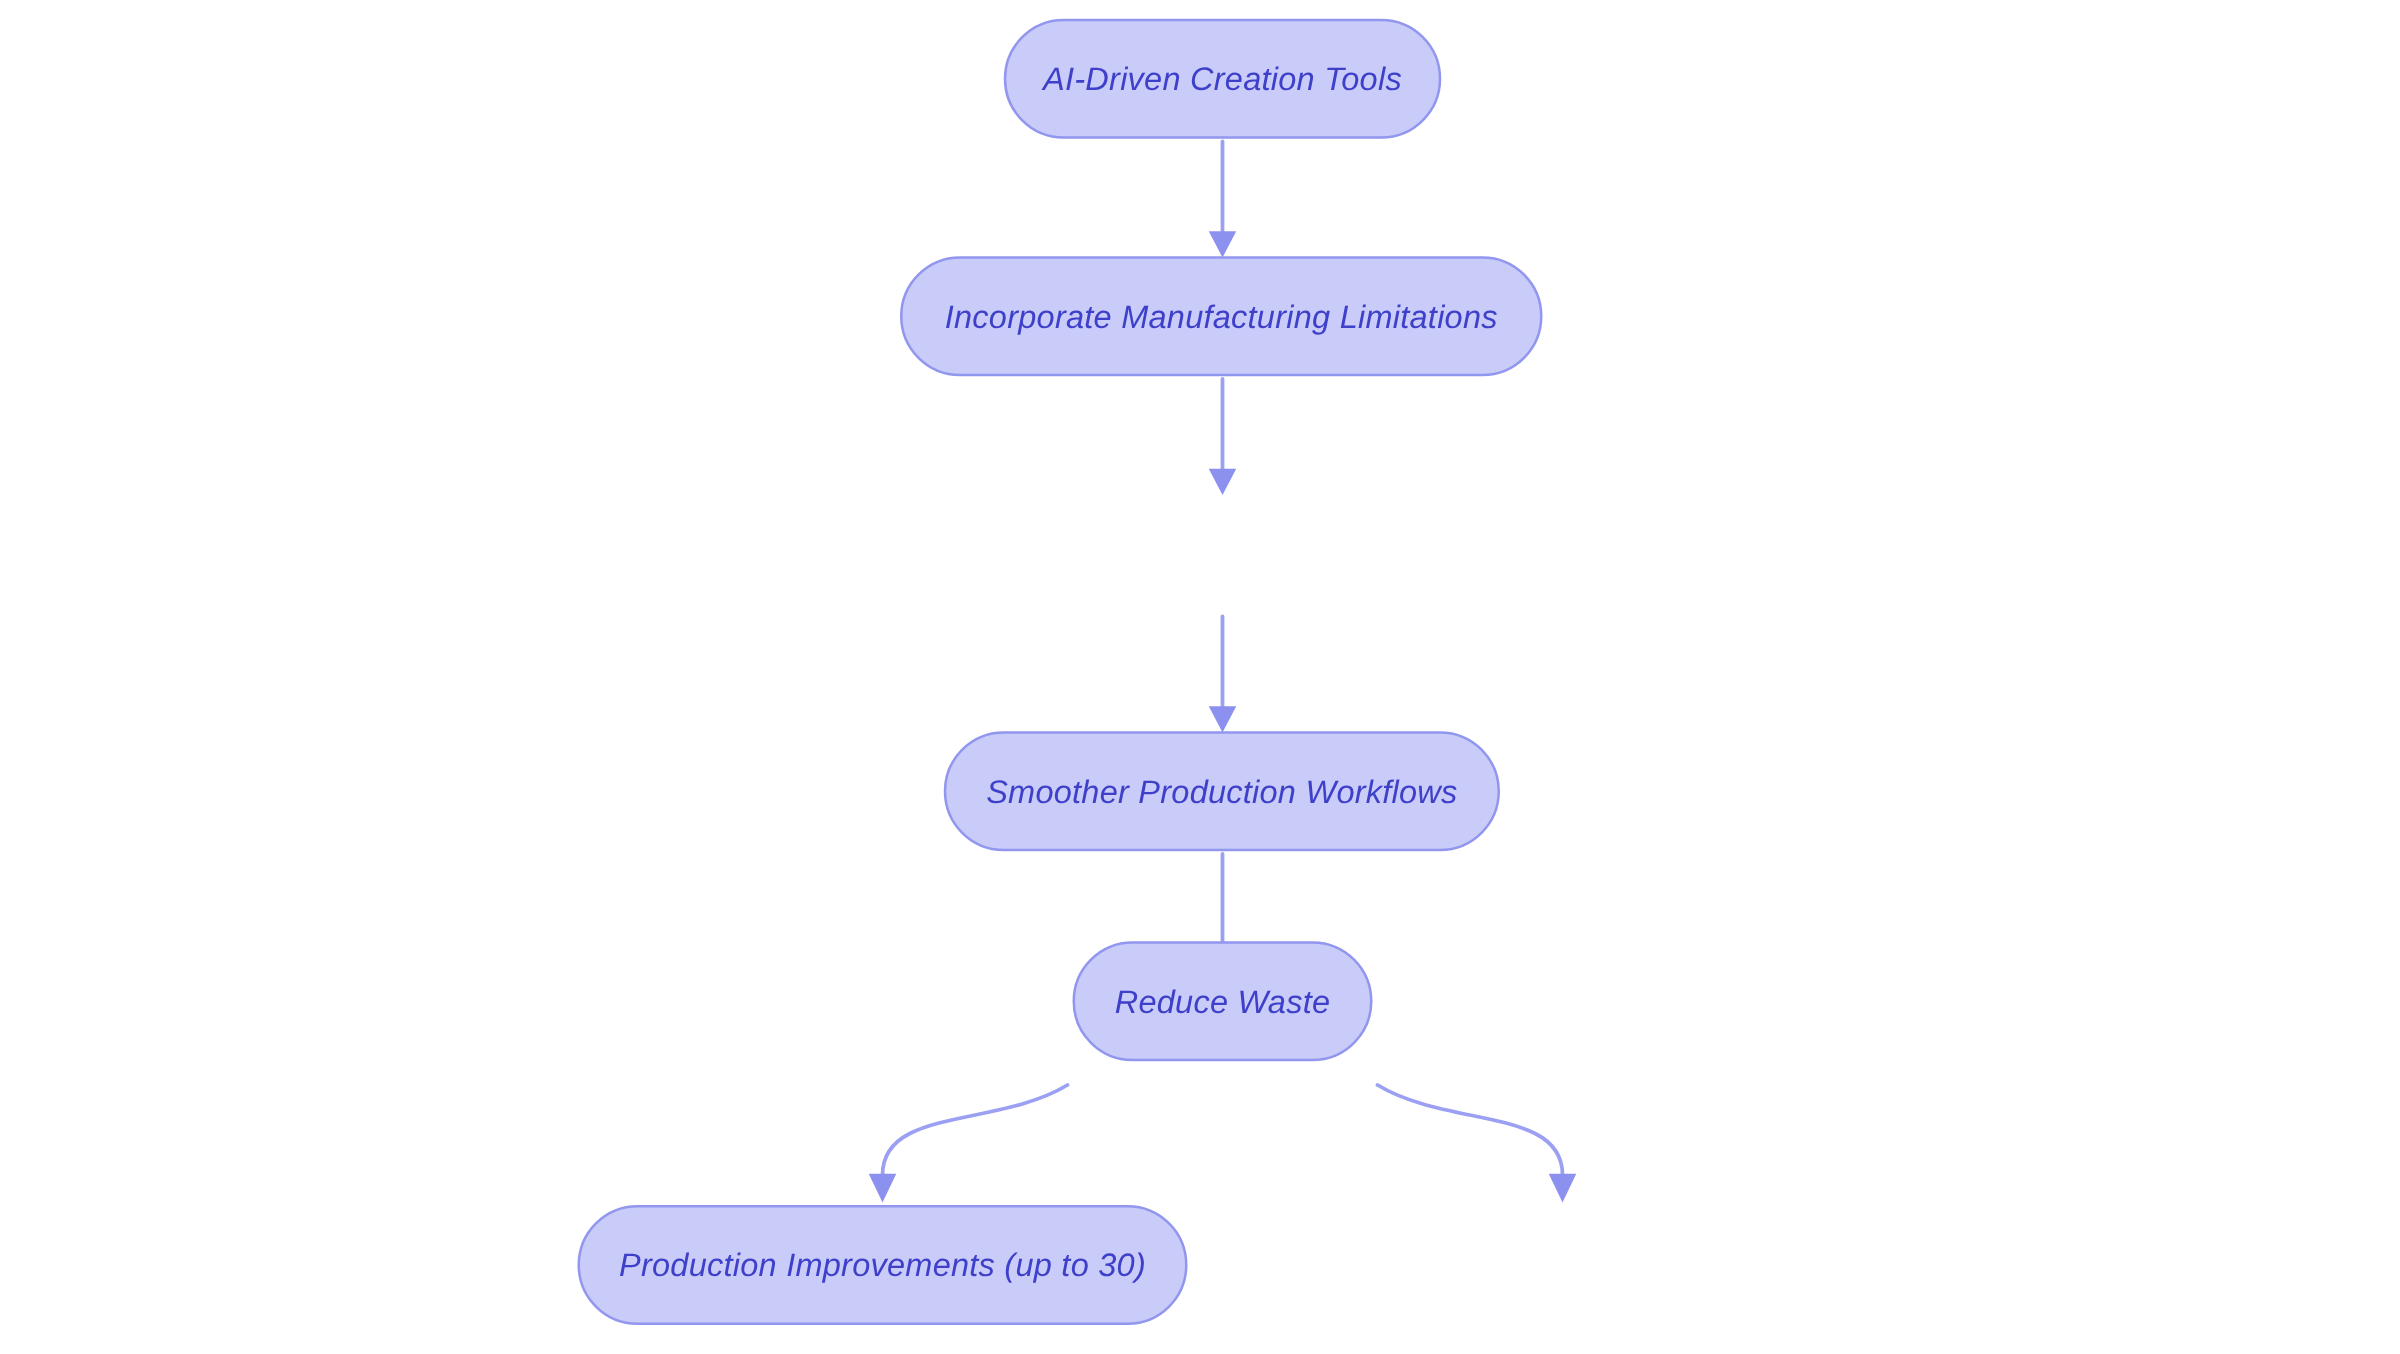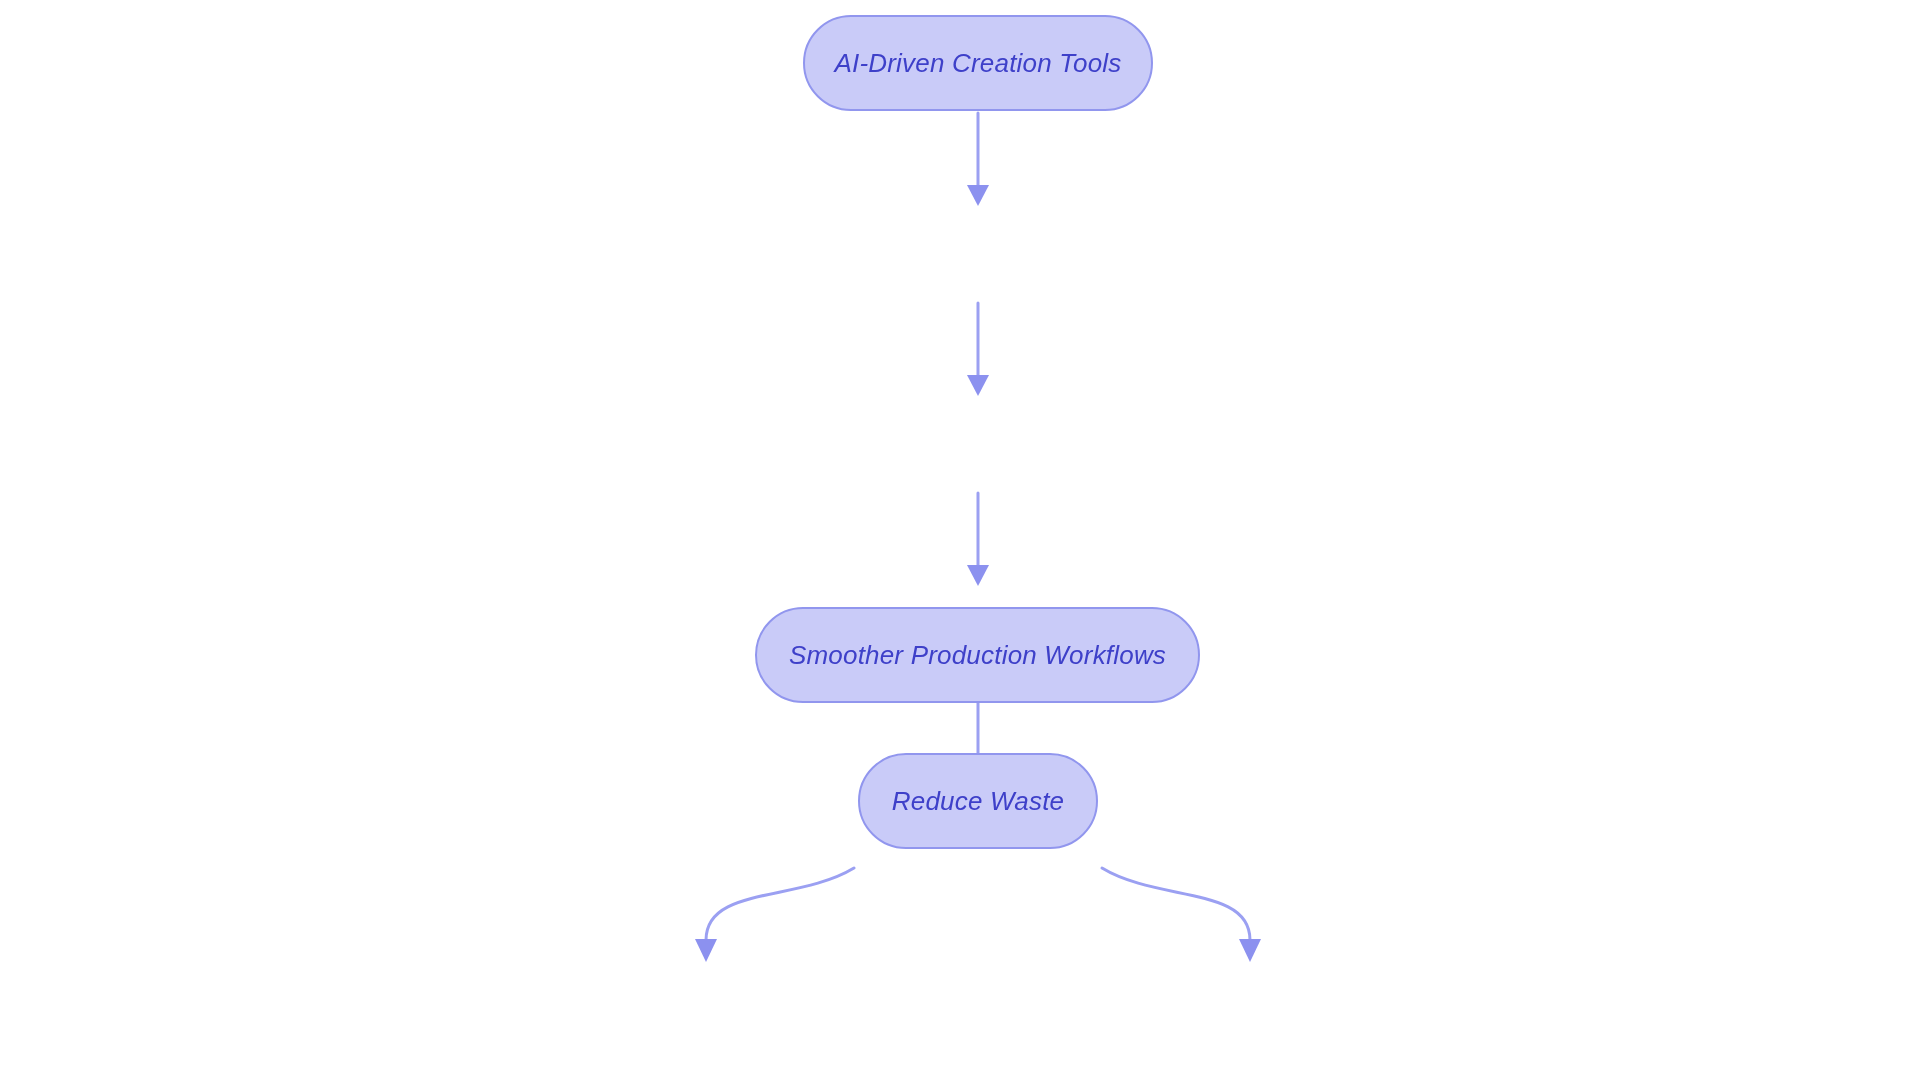--- a/index.html
+++ b/index.html
@@ -51,21 +51,21 @@
     text-align:center;
     color:var(--node-text);
     font-size:26px;
     font-weight:400;
     letter-spacing:0.2px;
     white-space:nowrap;
   }
   .n1{left:803px;top:15px;width:350px;}
   .n2{left:720px;top:205px;width:514px;}
   .n3{left:692px;top:395px;width:574px;}
-  .n4{left:755px;top:607px;width:445px;text-align:right;}
+  .n4{left:755px;top:585px;width:445px;text-align:right;}
   .n5{left:858px;top:753px;width:240px;}
   .n6{left:462px;top:964px;width:488px;}
   .n7{left:1040px;top:964px;width:420px;}
 </style>
 </head>
 <body>
 
 <div class="canvas">
 
   <svg class="edges" viewBox="0 0 1920 1083" xmlns="http://www.w3.org/2000/svg">
@@ -98,25 +98,31 @@
     <g>
       <path class="edge-line" d="M 1102 868 C 1158 902 1250 886 1250 940"></path>
       <polygon class="edge-head" points="1239,939 1261,939 1250,962"></polygon>
     </g>
   </svg>
 
   <div class="node n1">
     <span>AI-Driven Creation Tools</span>
   </div>
 
+  <div class="node n2">
+    <span>Incorporate Manufacturing Limitations</span>
+  </div>
 
 
   <div class="node n4">
     <span>Smoother Production Workflows</span>
   </div>
 
   <div class="node n5">
     <span>Reduce Waste</span>
   </div>
 
+  <div class="node n6">
+    <span>Production Improvements (up to 30)</span>
+  </div>
 
 
 </div>
 
 </body></html>

